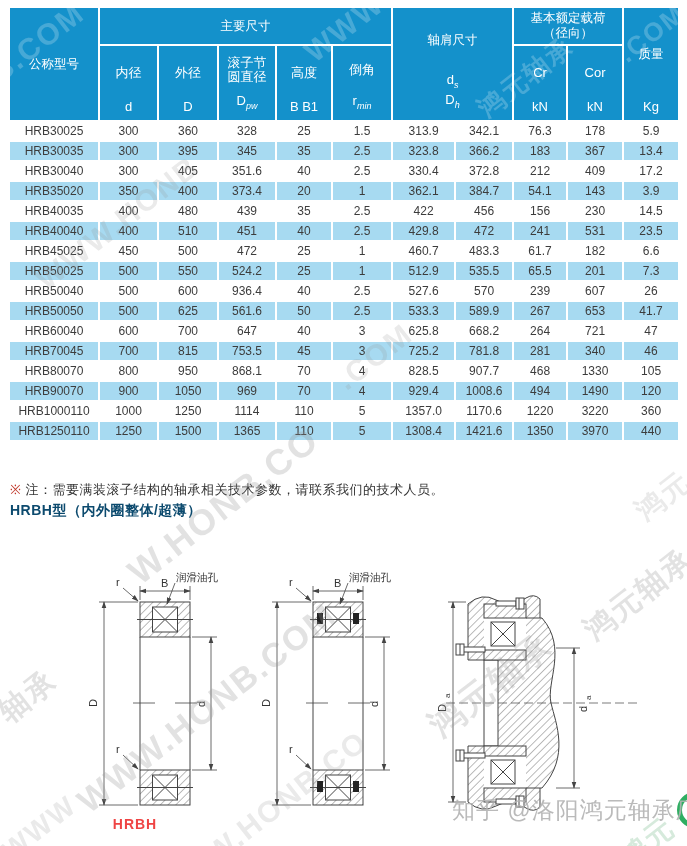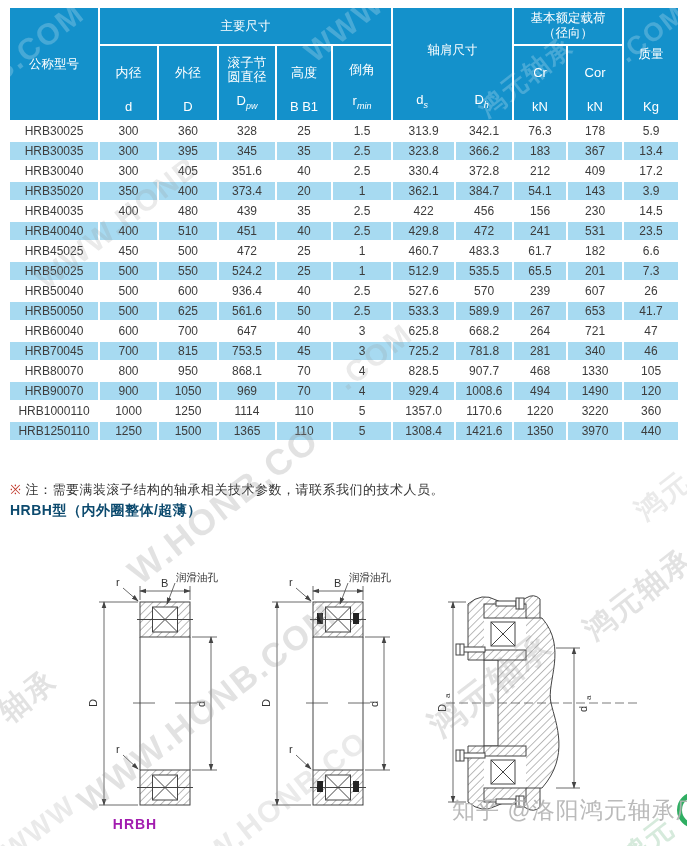--- a/index.html
+++ b/index.html
@@ -18,35 +18,35 @@
     background:#1491cb; color:#fff; font-weight:normal; padding:0;
     text-align:center; vertical-align:middle; font-size:13px;
   }
   tr.h1 th { height:36px; line-height:15px; font-size:12.5px; }
   tr.h2 th { height:74px; }
   .vcell { display:flex; flex-direction:column; align-items:center; height:100%; width:100%; }
   tr.h2 .vcell { height:74px; }
   .vcell .lbl { flex:1; display:flex; align-items:center; justify-content:center; line-height:14px; }
   .vcell .sym { padding-bottom:7px; font-size:13px; line-height:13px; }
   .vcell.tall { height:112px;justify-content:center; }
-  .syms-row { display:flex; width:100%; justify-content:space-around; padding-bottom:7px; font-size:13px; }
+  .syms-row { display:flex; width:100%; justify-content:space-around; padding-bottom:7px; font-size:13px;flex-direction:column; }
   sub { font-size:9px;font-style:italic; }
   table.spec td {
     height:18px; font-size:12px; color:#3c3c3c; text-align:center;
     padding:0; line-height:18px; background:transparent; overflow:hidden; white-space:nowrap;
   }
   table.spec tr.striped td { background:#a7daf1; }
   
   .note { position:absolute; left:10px; top:480px; font-size:13px; color:#333; letter-spacing:0.5px; }
   .note .mark { color:#c0392b; margin-right:4px; }
   .sec-title { position:absolute; left:10px; top:502px; font-size:14px; font-weight:bold; color:#0c4a6e; letter-spacing:0.5px; }
   
   .draw-svg { position:absolute; left:0; top:556px; }
   svg { font-family:"Liberation Sans", sans-serif; }
-  .fig-label { position:absolute; font-size:14px; font-weight:bold; color:#a21caf; text-align:center; letter-spacing:1px; }
+  .fig-label { position:absolute; font-size:14px; font-weight:bold; color:#ef4444; text-align:center; letter-spacing:1px; }
   .fig-label.f1 { left:103px; top:816px; width:64px; }
   .fig-label.f2 { left:277px; top:816px; width:100px;margin-top:28px; }
   
   .wm { position:absolute; font-weight:bold; letter-spacing:2px; pointer-events:none; white-space:nowrap; }
   .wm.rot { transform-origin:0 0; transform:rotate(-38deg); }
   .wm.white { color:rgba(255,255,255,0.22); }
   .wm.gray { color:rgba(150,150,150,0.20); }
   .wm.gray2 { color:rgba(150,150,150,0.28); }
   .wm.green { color:rgba(120,185,140,0.30); }
   

